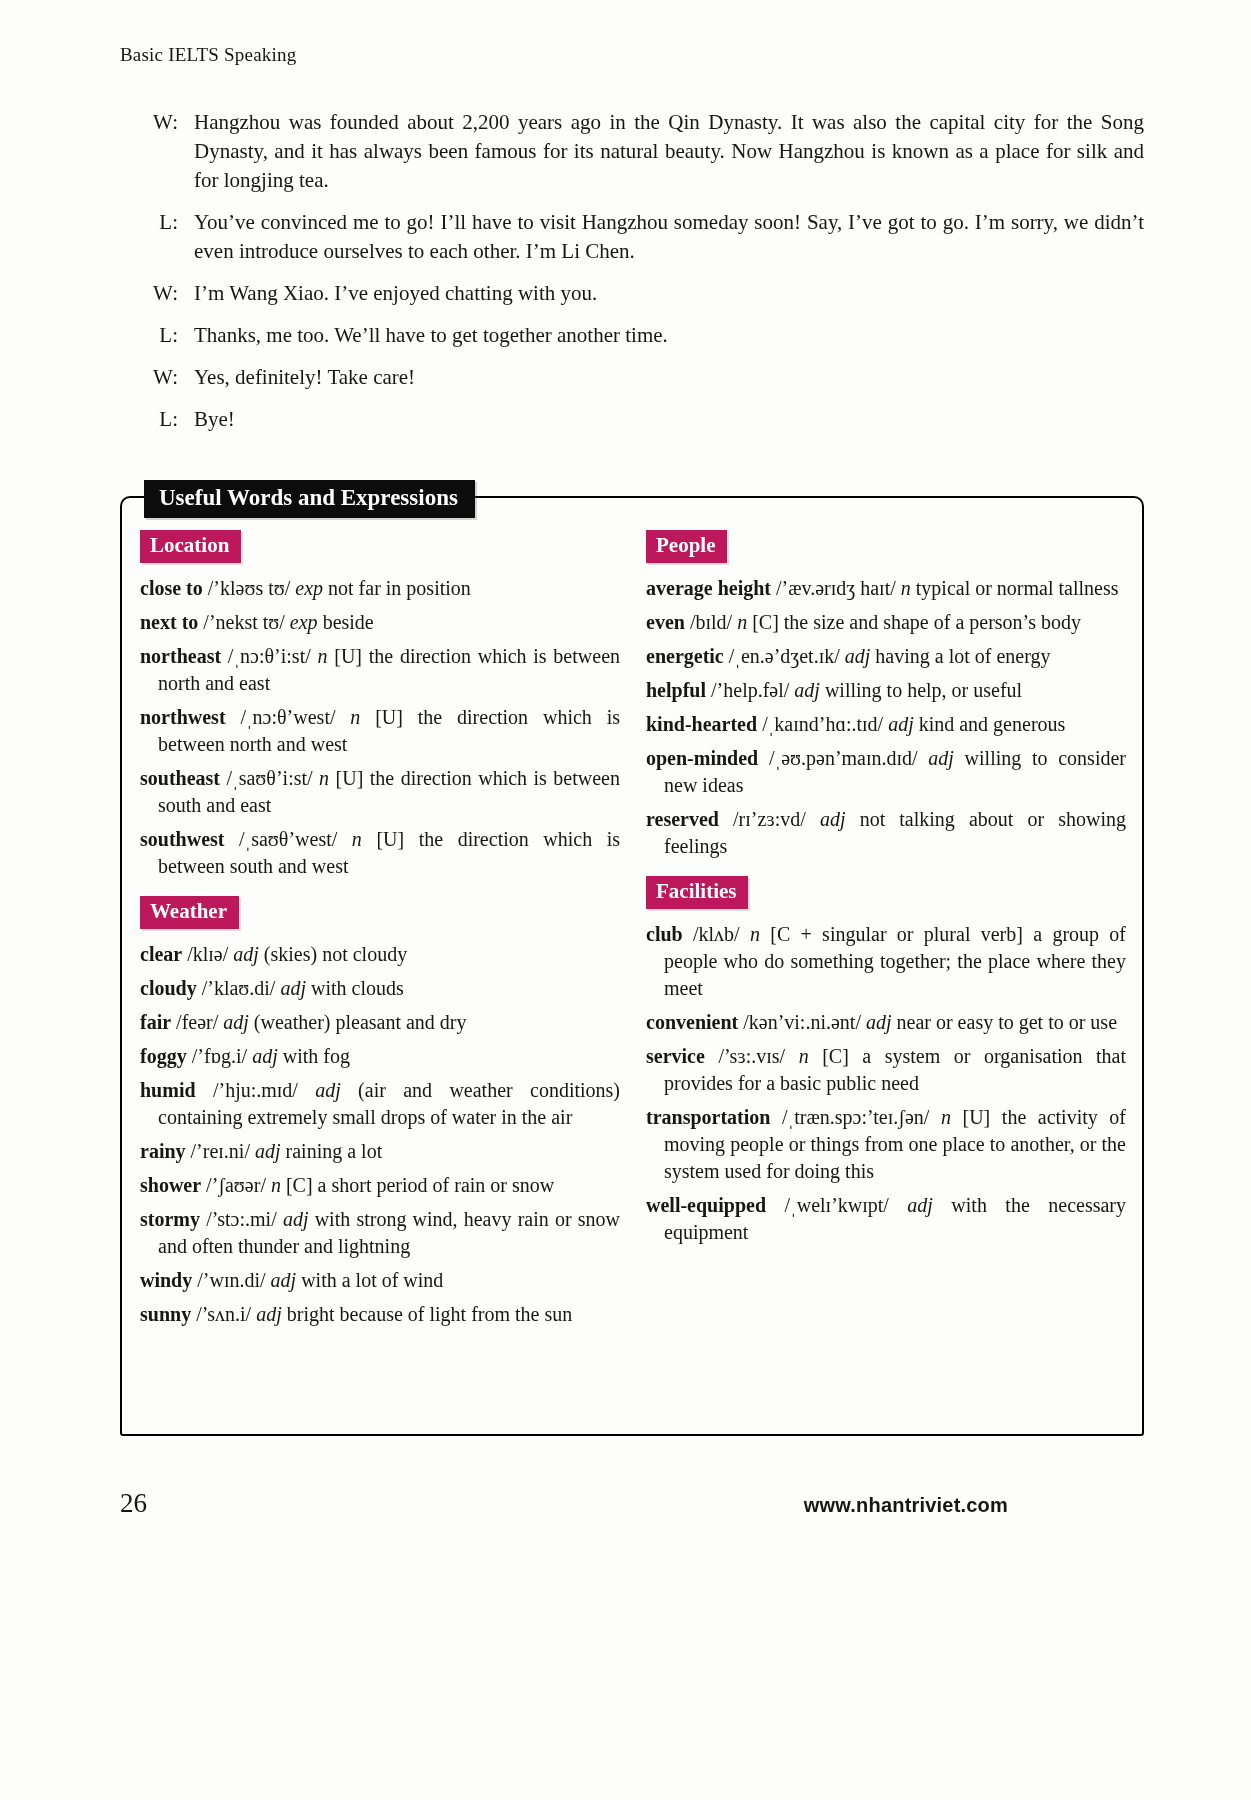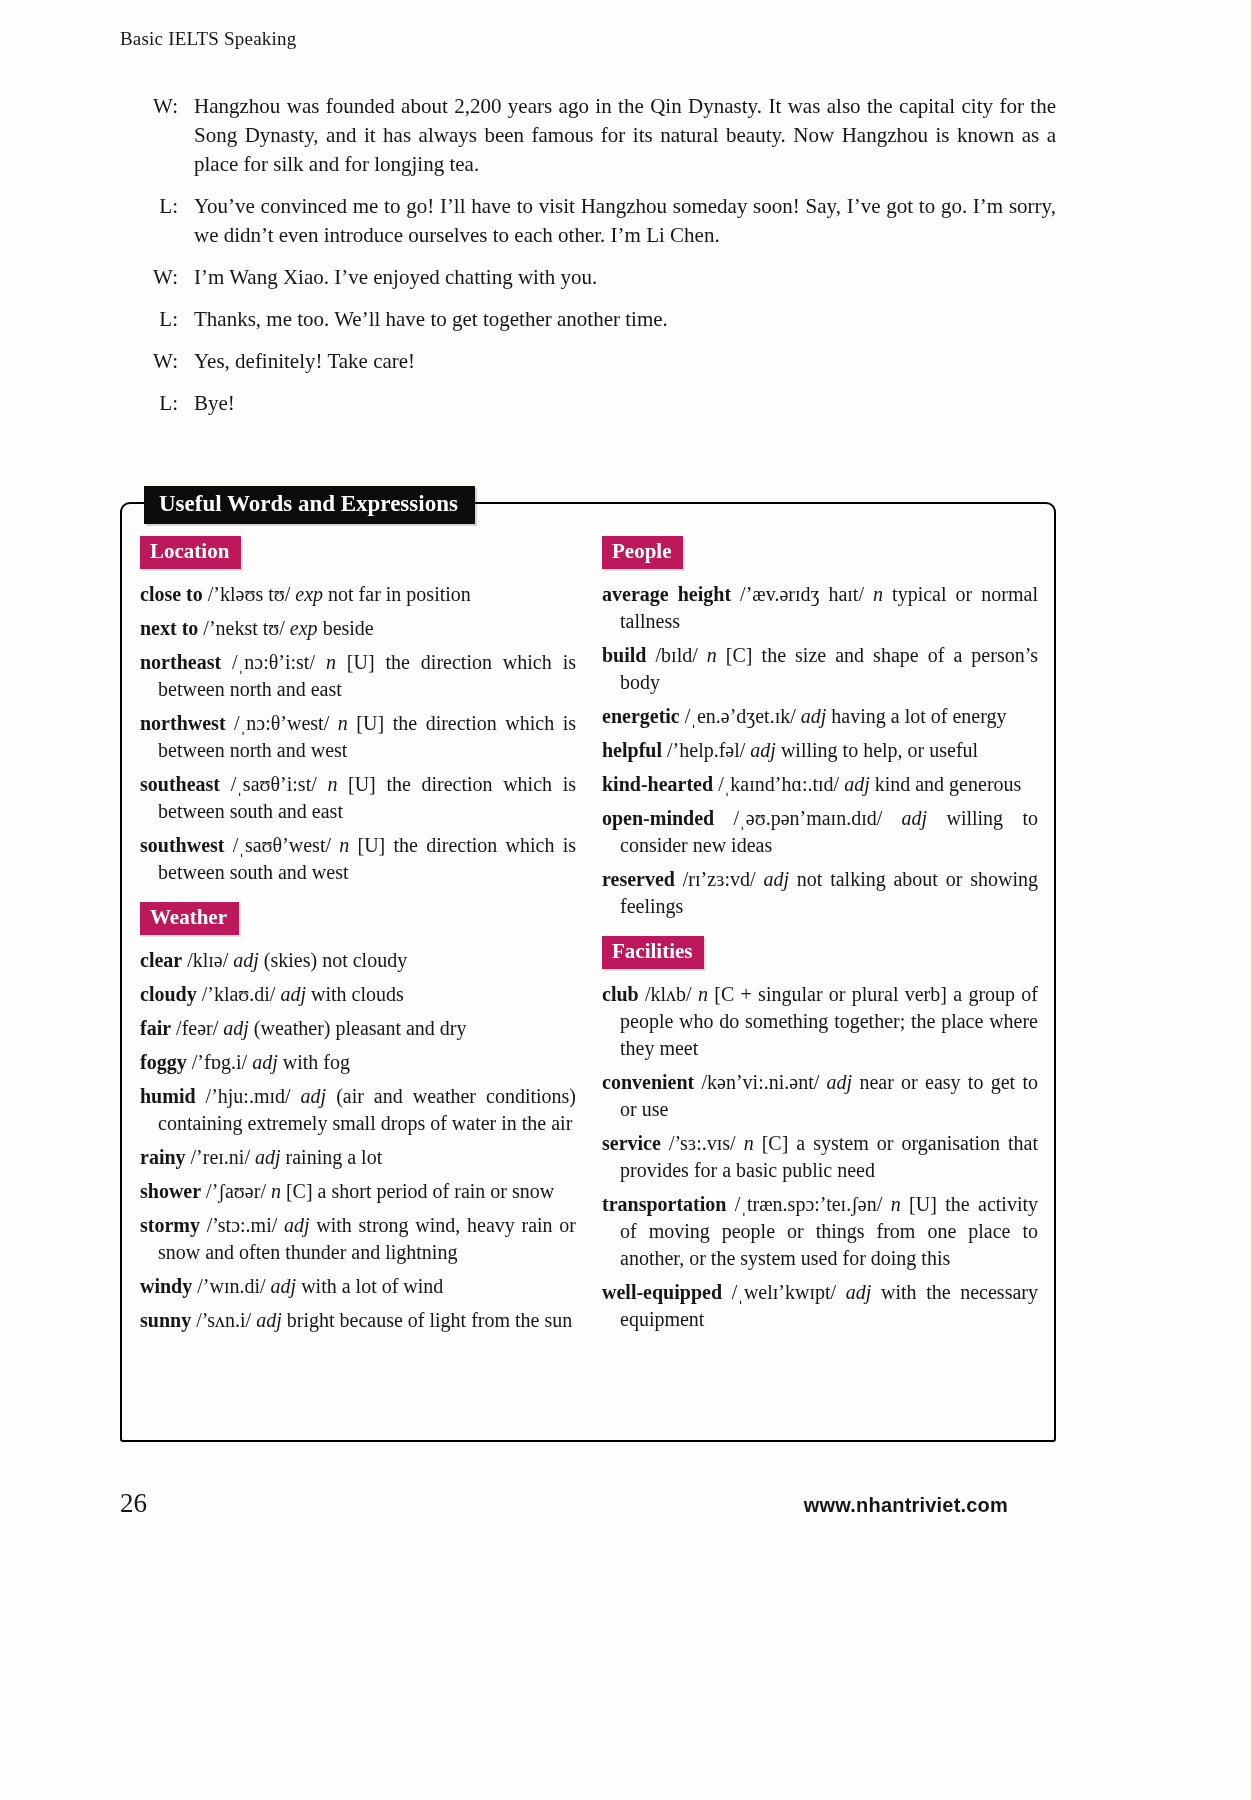--- a/index.html
+++ b/index.html
@@ -9,22 +9,22 @@
     height: 1800px;
     background: #fdfdfb;
     color: #161616;
     font-family: "Liberation Serif", "DejaVu Serif", serif;
     overflow: hidden;
     box-sizing: border-box;
   }
   .content {
     position: absolute;
     left: 120px;
-    top: 28px;
-    width: 936px;
+    top: 44px;
+    width: 1024px;
   }
   .running-head {
     font-size: 19px;
     letter-spacing: 0.2px;
     margin-bottom: 42px;
   }
   
   .dialogue { }
   .dlg-line {
     display: flex;
@@ -34,21 +34,21 @@
   }
   .dlg-speaker {
     flex: 0 0 58px;
     text-align: right;
     padding-right: 16px;
   }
   .dlg-text { flex: 1; text-align: justify; }
   
   .vocab-box {
     position: relative;
-    margin-top: 84px;
+    margin-top: 62px;
     border: 2px solid #000;
     border-radius: 10px 10px 3px 3px;
     min-height: 940px;
     padding: 30px 16px 22px 18px;
     box-sizing: border-box;
   }
   .vocab-title {
     position: absolute;
     top: -18px;
     left: 22px;
@@ -191,21 +191,21 @@
 </div>
   </div>
 </div>
         <div class="vocab-col">
   <div class="section">
     <div class="section-heading-wrap"><span class="section-heading">People</span></div>
     <div class="entries">
 
   <div class="entry"><span class="word">average height</span><span class="pron"> /’æv.ərɪdʒ haɪt/ </span><span class="pos">n</span><span class="def"> typical or normal tallness</span></div>
 
-  <div class="entry"><span class="word">build</span><span class="pron"> /bɪld/ </span><span class="pos">n</span><span class="gram"> [C]</span><span class="def"> the size and shape of a person’s body</span></div>
+  <div class="entry"><span class="word">even</span><span class="pron"> /bɪld/ </span><span class="pos">n</span><span class="gram"> [C]</span><span class="def"> the size and shape of a person’s body</span></div>
 
   <div class="entry"><span class="word">energetic</span><span class="pron"> /ˌen.ə’dʒet.ɪk/ </span><span class="pos">adj</span><span class="def"> having a lot of energy</span></div>
 
 
   <div class="entry"><span class="word">helpful</span><span class="pron"> /’help.fəl/ </span><span class="pos">adj</span><span class="def"> willing to help, or useful</span></div>
 
   <div class="entry"><span class="word">kind-hearted</span><span class="pron"> /ˌkaɪnd’hɑ:.tɪd/ </span><span class="pos">adj</span><span class="def"> kind and generous</span></div>
 
   <div class="entry"><span class="word">open-minded</span><span class="pron"> /ˌəʊ.pən’maɪn.dɪd/ </span><span class="pos">adj</span><span class="def"> willing to consider new ideas</span></div>
 

